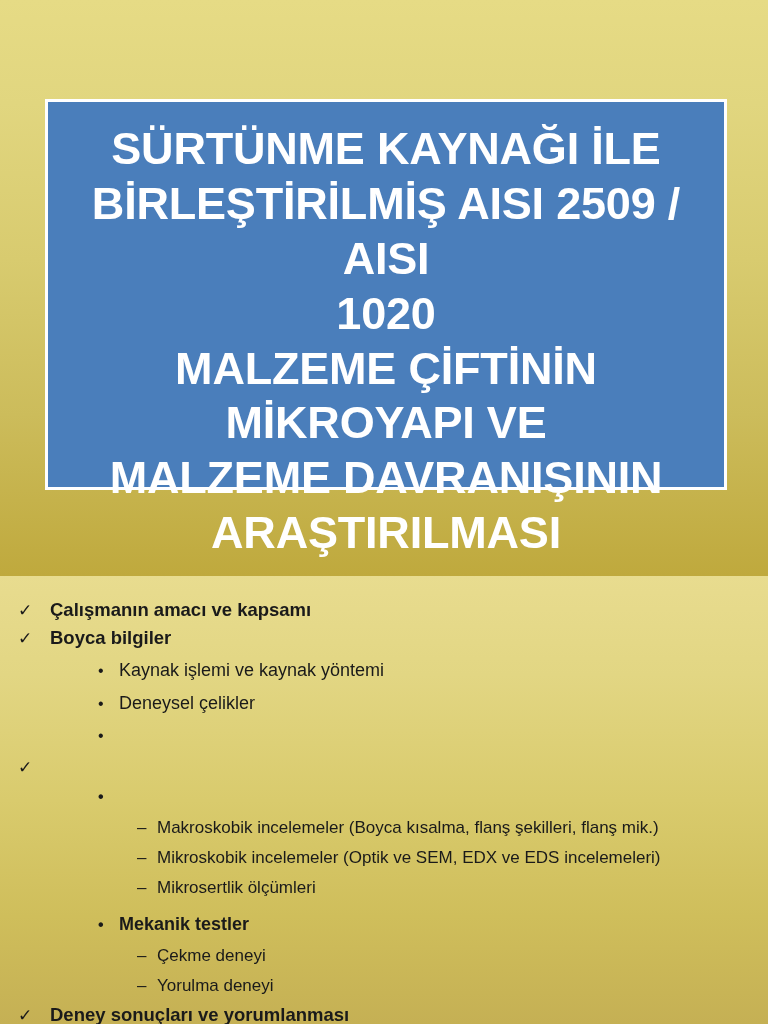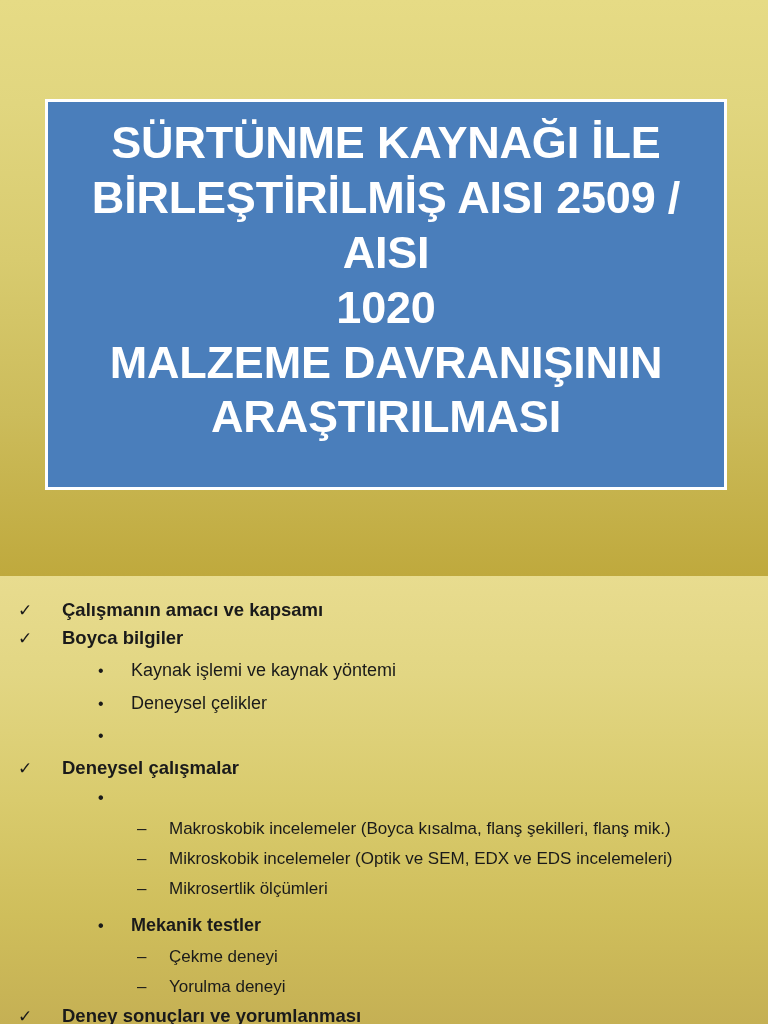--- a/index.html
+++ b/index.html
@@ -46,21 +46,21 @@
     left: 45px;
     top: 99px;
     width: 682px;
     height: 391px;
     box-sizing: border-box;
     background: #4a7ebb;
     border: 3px solid #ffffff;
     display: flex;
     align-items: flex-start;
     justify-content: center;
-    padding-top: 14px;
+    padding-top: 20px;
   }
   .title-text {
     width: 100%;
     text-align: center;
     color: #ffffff;
     font-weight: bold;
     font-size: 45px;
     line-height: 1.22;
     letter-spacing: -0.2px;
     padding: 0 10px;
@@ -126,38 +126,38 @@
   }
   .lvl3 .mark {
     width: 20px;
     flex: 0 0 20px;
     font-size: 17px;
     line-height: 30px;
   }
 
   .label {
     white-space: nowrap;
-    margin-left: 12px;
   }
   .spacer-2 { height: 2px; }
   .spacer-5 { height: 5px; }
 </style>
 </head>
 <body>
 
 <div class="slide">
 
   <div class="panel-top"></div>
   <div class="panel-bottom"></div>
 
   <div class="title-box">
     <div class="title-text">
       <span class="title-line">SÜRTÜNME KAYNAĞI İLE</span>
       <span class="title-line">BİRLEŞTİRİLMİŞ AISI 2509 / AISI</span>
       <span class="title-line">1020</span>
+      <span class="title-line">MALZEME ÇİFTİNİN MİKROYAPI VE</span>
       <span class="title-line">MALZEME DAVRANIŞININ</span>
       <span class="title-line">ARAŞTIRILMASI</span>
     </div>
   </div>
 
   <div class="outline">
 
     <div class="item lvl1">
       <span class="mark">✓</span>
       <span class="label">Çalışmanın amacı ve kapsamı</span>
@@ -181,21 +181,20 @@
     </div>
 
     <div class="item lvl2">
       <span class="mark">•</span>
     </div>
 
     <div class="spacer-2"></div>
 
     <div class="item lvl1">
       <span class="mark">✓</span>
-      <span class="label">Deneysel çalışmalar</span>
     </div>
 
     <div class="item lvl2 bold">
       <span class="mark">•</span>
     </div>
 
     <div class="item lvl3">
       <span class="mark">–</span>
       <span class="label">Makroskobik incelemeler (Boyca kısalma, flanş şekilleri, flanş mik.)</span>
     </div>

